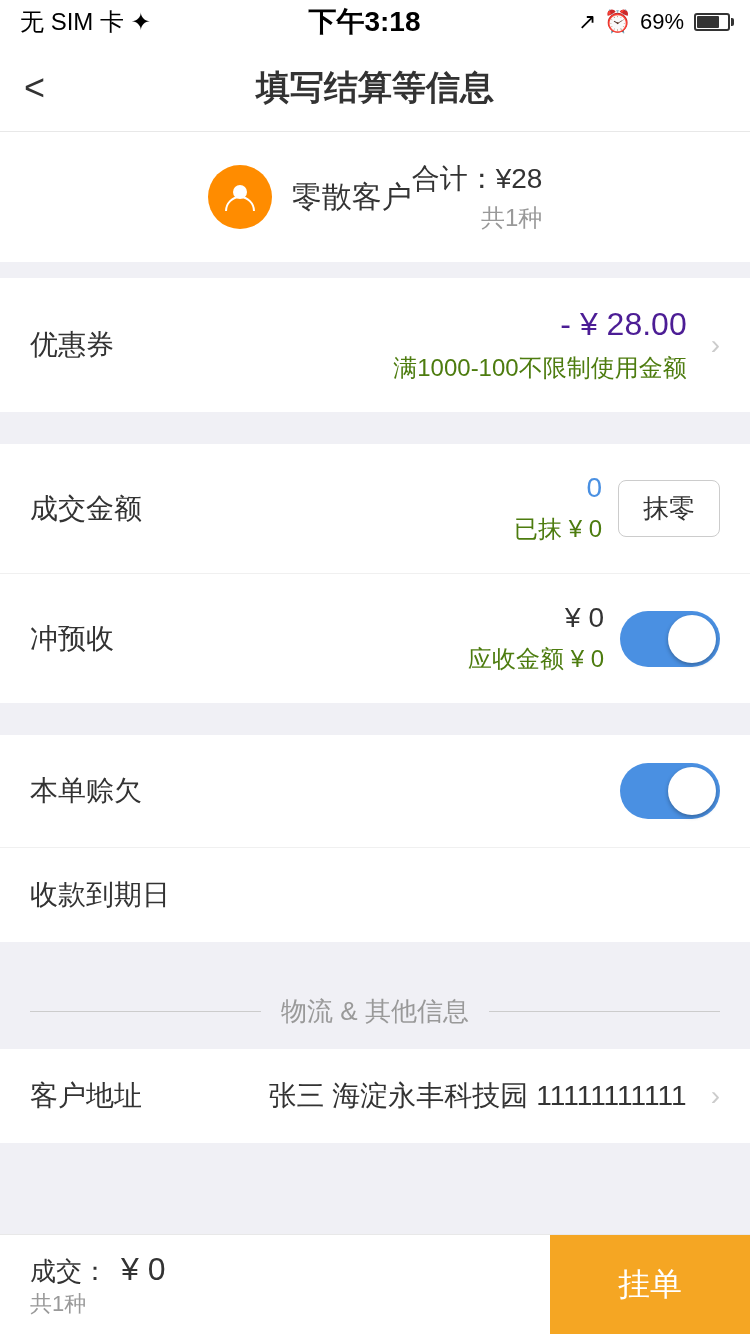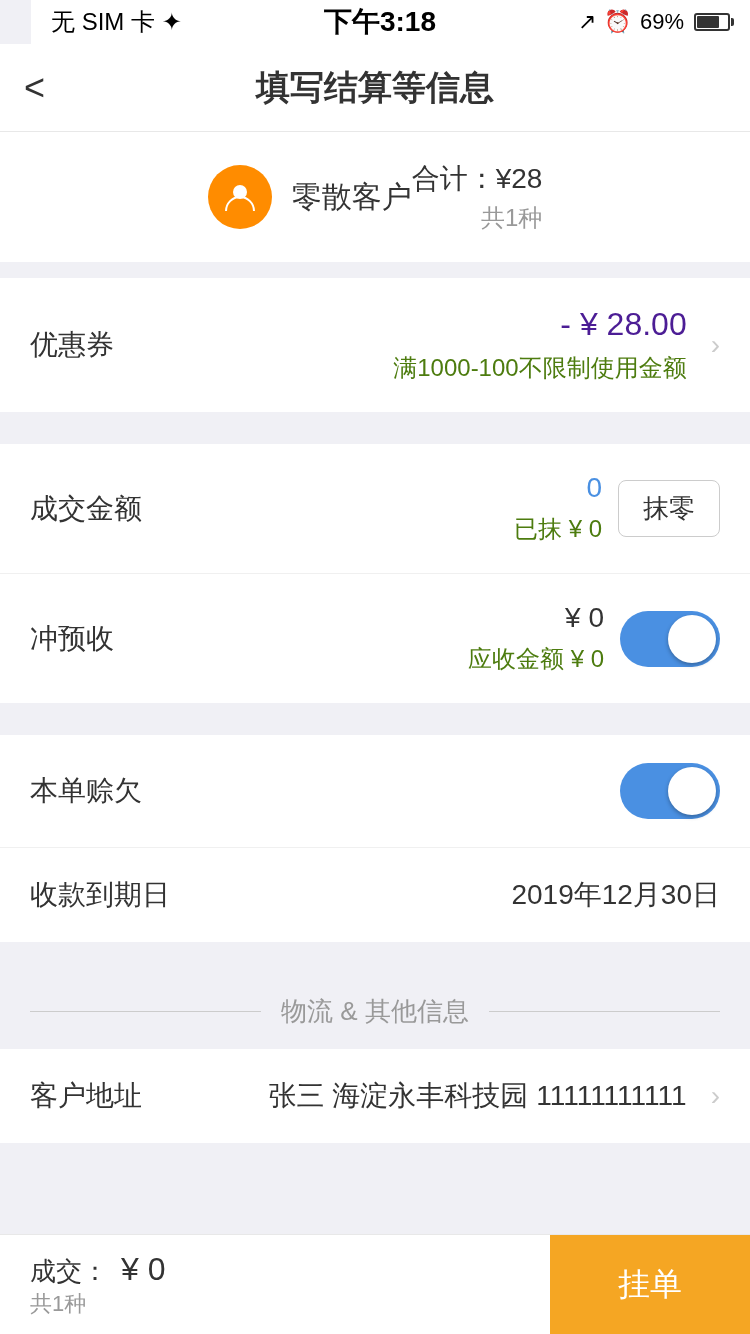--- a/index.html
+++ b/index.html
@@ -17,21 +17,20 @@
     
     .status-bar {
       background: #fff;
       height: 44px;
       display: flex;
       align-items: center;
       justify-content: space-between;
       padding: 16px 20px;
       font-size: 24px;
       font-weight: 500;
-      margin-left: 31px;
     }
     .status-left { display: flex; align-items: center; gap: 8px; }
     .status-center { font-size: 28px; font-weight: 600; }
     .status-right { display: flex; align-items: center; gap: 8px; font-size: 22px; }
     .battery-icon {
       display: inline-block;
       width: 36px;
       height: 18px;
       border: 2px solid #333;
       border-radius: 3px;
@@ -342,21 +341,20 @@
       <span class="row-label">本单赊欠</span>
       <div class="row-right">
         <div class="toggle">
           <div class="toggle-knob"></div>
         </div>
       </div>
     </div>
 
     <div class="row-item">
       <span class="row-label">收款到期日</span>
-      <span class="row-value">2019年12月30日</span>
     </div>
   </div>
 
   <div class="section-divider"></div>
 
   <div class="logistics-header">
     <span>物流 &amp; 其他信息</span>
   </div>
 
   <div class="section">

